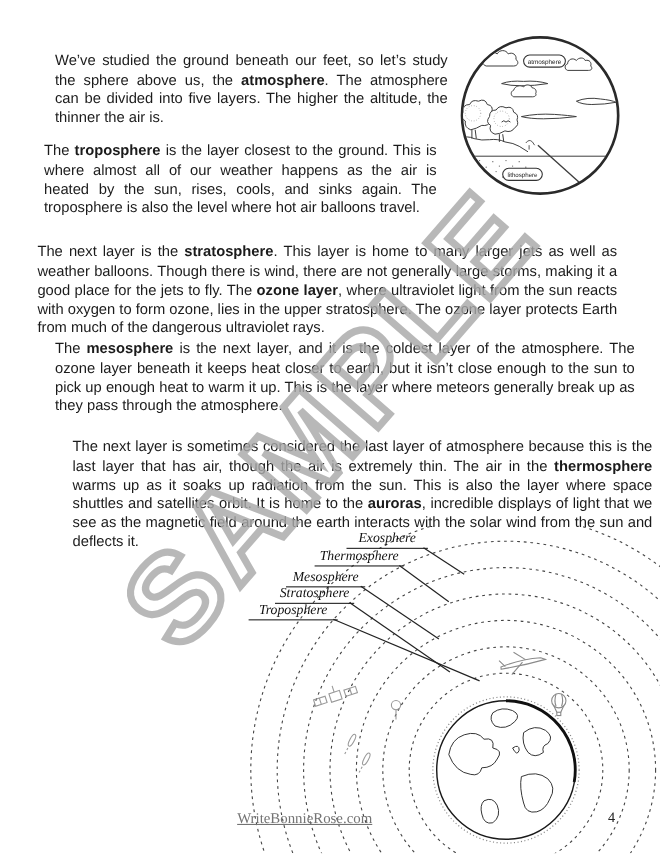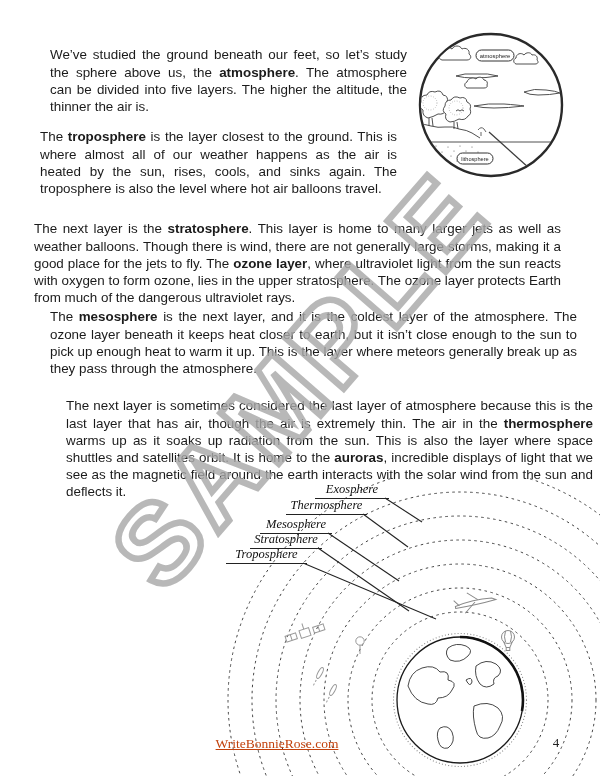--- a/index.html
+++ b/index.html
@@ -25,21 +25,21 @@
   .dl-strato{left:25px;top:54px;width:68px;}
   .dl-tropo{left:1px;top:69px;width:77px;}
   .watermark{position:absolute;left:35px;top:323px;width:530px;height:116px;
              text-align:center;font-size:112px;line-height:116px;font-weight:700;
              letter-spacing:6px;color:transparent;
              -webkit-text-stroke:6.5px rgba(168,168,168,0.82);
              transform:rotate(-49deg);z-index:6;pointer-events:none;
              font-family:"Liberation Sans",sans-serif;}
   .footer-link{position:absolute;left:168px;top:736px;width:218px;text-align:center;
                font-family:"Liberation Serif",serif;font-size:13.5px;z-index:7;}
-  .footer-link a{color:#c2410c;text-decoration:underline;cursor:pointer;}
+  .footer-link a{color:#737373;text-decoration:underline;cursor:pointer;}
   .page-num{position:absolute;left:545px;top:735px;width:22px;text-align:center;
             font-family:"Liberation Serif",serif;font-size:13px;color:#222;z-index:7;}
 </style>
 </head>
 <body>
 
 <div class="page">
 
   <div class="watermark">SAMPLE</div>
 

